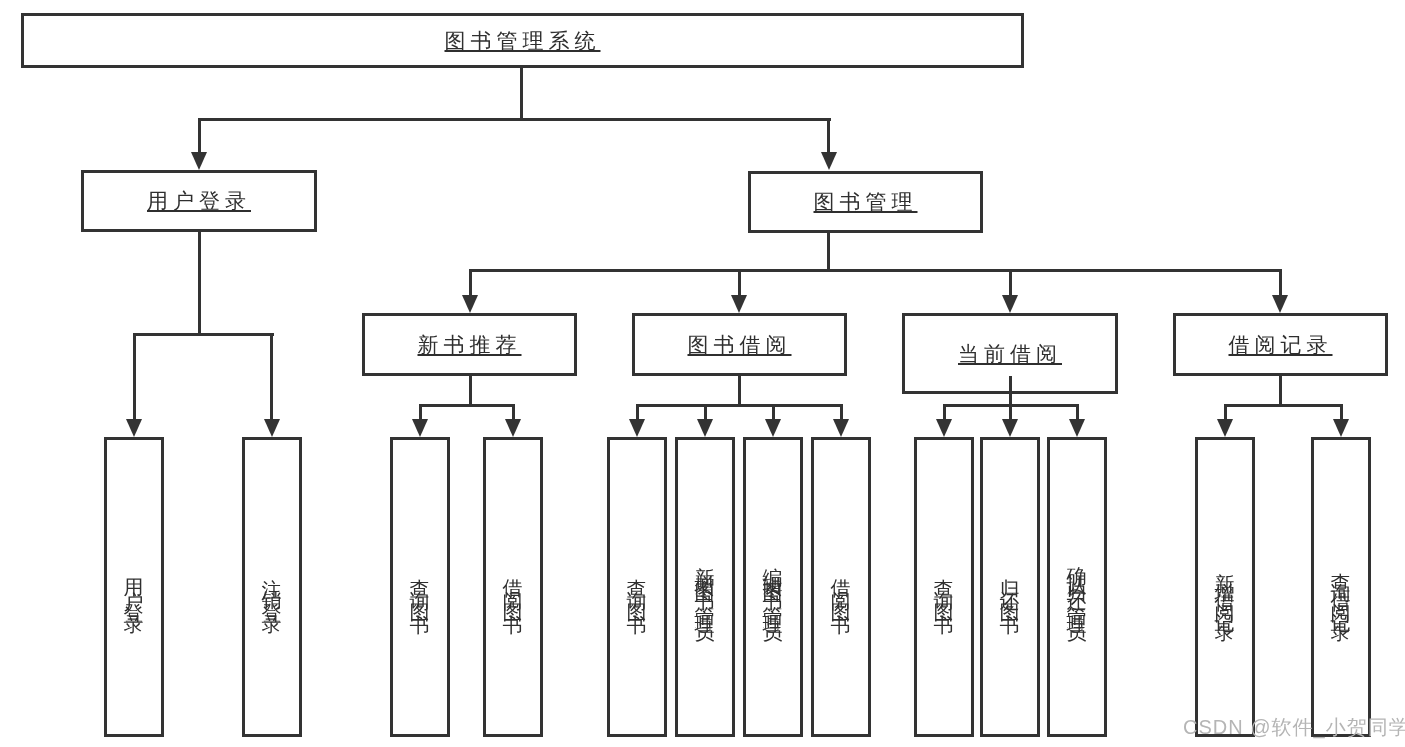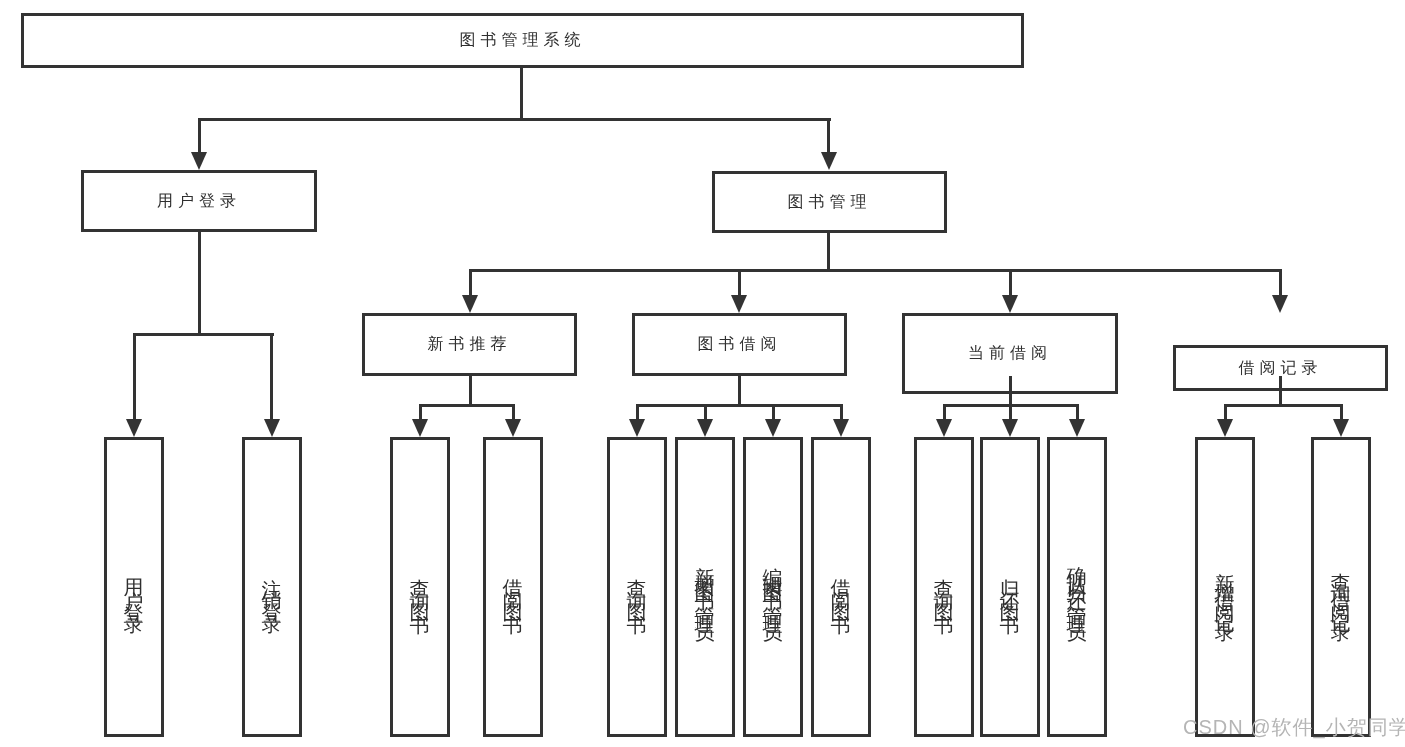--- a/index.html
+++ b/index.html
@@ -21,21 +21,21 @@
     position: absolute;
     box-sizing: border-box;
     border: 3px solid var(--line);
     background: var(--bg);
     display: flex;
     align-items: center;
     justify-content: center;
     color: var(--text);
     text-align: center;
   }
-  .hbox { font-size: 16px; letter-spacing: 5px; white-space: nowrap; }
+  .hbox { font-size: 21px; letter-spacing: 5px; white-space: nowrap; text-decoration: underline; }
   .vbox {
     writing-mode: vertical-rl;
     text-orientation: mixed;
     font-size: 20px;
     line-height: 1;
   }
   .ls12 { letter-spacing: 12px; }
   .ls10 { letter-spacing: 10px; }
   .ls8  { letter-spacing: 8px; }
   .line { position: absolute; background: var(--line); }
@@ -65,21 +65,21 @@
   <div class="box hbox" style="left:21px; top:13px; width:1003px; height:55px;">图书管理系统</div>
 
   <div class="line" style="left:520px; top:68px; width:3px; height:53px;"></div>
   <div class="line" style="left:198px; top:118px; width:633px; height:3px;"></div>
   <div class="line" style="left:198px; top:118px; width:3px; height:36px;"></div>
   <div class="arrow" style="left:191px; top:152px;"></div>
   <div class="line" style="left:827px; top:118px; width:3px; height:36px;"></div>
   <div class="arrow" style="left:821px; top:152px;"></div>
 
   <div class="box hbox" style="left:81px; top:170px; width:236px; height:62px;">用户登录</div>
-  <div class="box hbox" style="left:712px; top:171px; width:235px; height:62px;">图书管理</div>
+  <div class="box hbox" style="left:748px; top:171px; width:235px; height:62px;">图书管理</div>
 
   <div class="line" style="left:198px; top:232px; width:3px; height:104px;"></div>
   <div class="line" style="left:133px; top:333px; width:141px; height:3px;"></div>
   <div class="line" style="left:133px; top:333px; width:3px; height:88px;"></div>
   <div class="arrow" style="left:126px; top:419px;"></div>
   <div class="line" style="left:270px; top:333px; width:3px; height:88px;"></div>
   <div class="arrow" style="left:264px; top:419px;"></div>
 
   <div class="line" style="left:827px; top:233px; width:3px; height:39px;"></div>
   <div class="line" style="left:469px; top:269px; width:813px; height:3px;"></div>
@@ -88,21 +88,21 @@
   <div class="line" style="left:738px; top:269px; width:3px; height:28px;"></div>
   <div class="arrow" style="left:731px; top:295px;"></div>
   <div class="line" style="left:1009px; top:269px; width:3px; height:28px;"></div>
   <div class="arrow" style="left:1002px; top:295px;"></div>
   <div class="line" style="left:1279px; top:269px; width:3px; height:28px;"></div>
   <div class="arrow" style="left:1272px; top:295px;"></div>
 
   <div class="box hbox" style="left:632px; top:313px; width:215px; height:63px;">图书借阅</div>
   <div class="box hbox" style="left:362px; top:313px; width:215px; height:63px;">新书推荐</div>
   <div class="box hbox" style="left:902px; top:313px; width:216px; height:81px;">当前借阅</div>
-  <div class="box hbox" style="left:1173px; top:313px; width:215px; height:46px;margin-top:32px;">借阅记录</div>
+  <div class="box hbox" style="left:1173px; top:313px; width:215px; height:63px;">借阅记录</div>
 
   <div class="line" style="left:469px; top:376px; width:3px; height:31px;"></div>
   <div class="line" style="left:738px; top:376px; width:3px; height:31px;"></div>
   <div class="line" style="left:1009px; top:376px; width:3px; height:31px;"></div>
   <div class="line" style="left:1279px; top:376px; width:3px; height:31px;"></div>
 
   <div class="line" style="left:419px; top:404px; width:96px; height:3px;"></div>
   <div class="line" style="left:636px; top:404px; width:207px; height:3px;"></div>
   <div class="line" style="left:943px; top:404px; width:136px; height:3px;"></div>
   <div class="line" style="left:1224px; top:404px; width:119px; height:3px;"></div>

